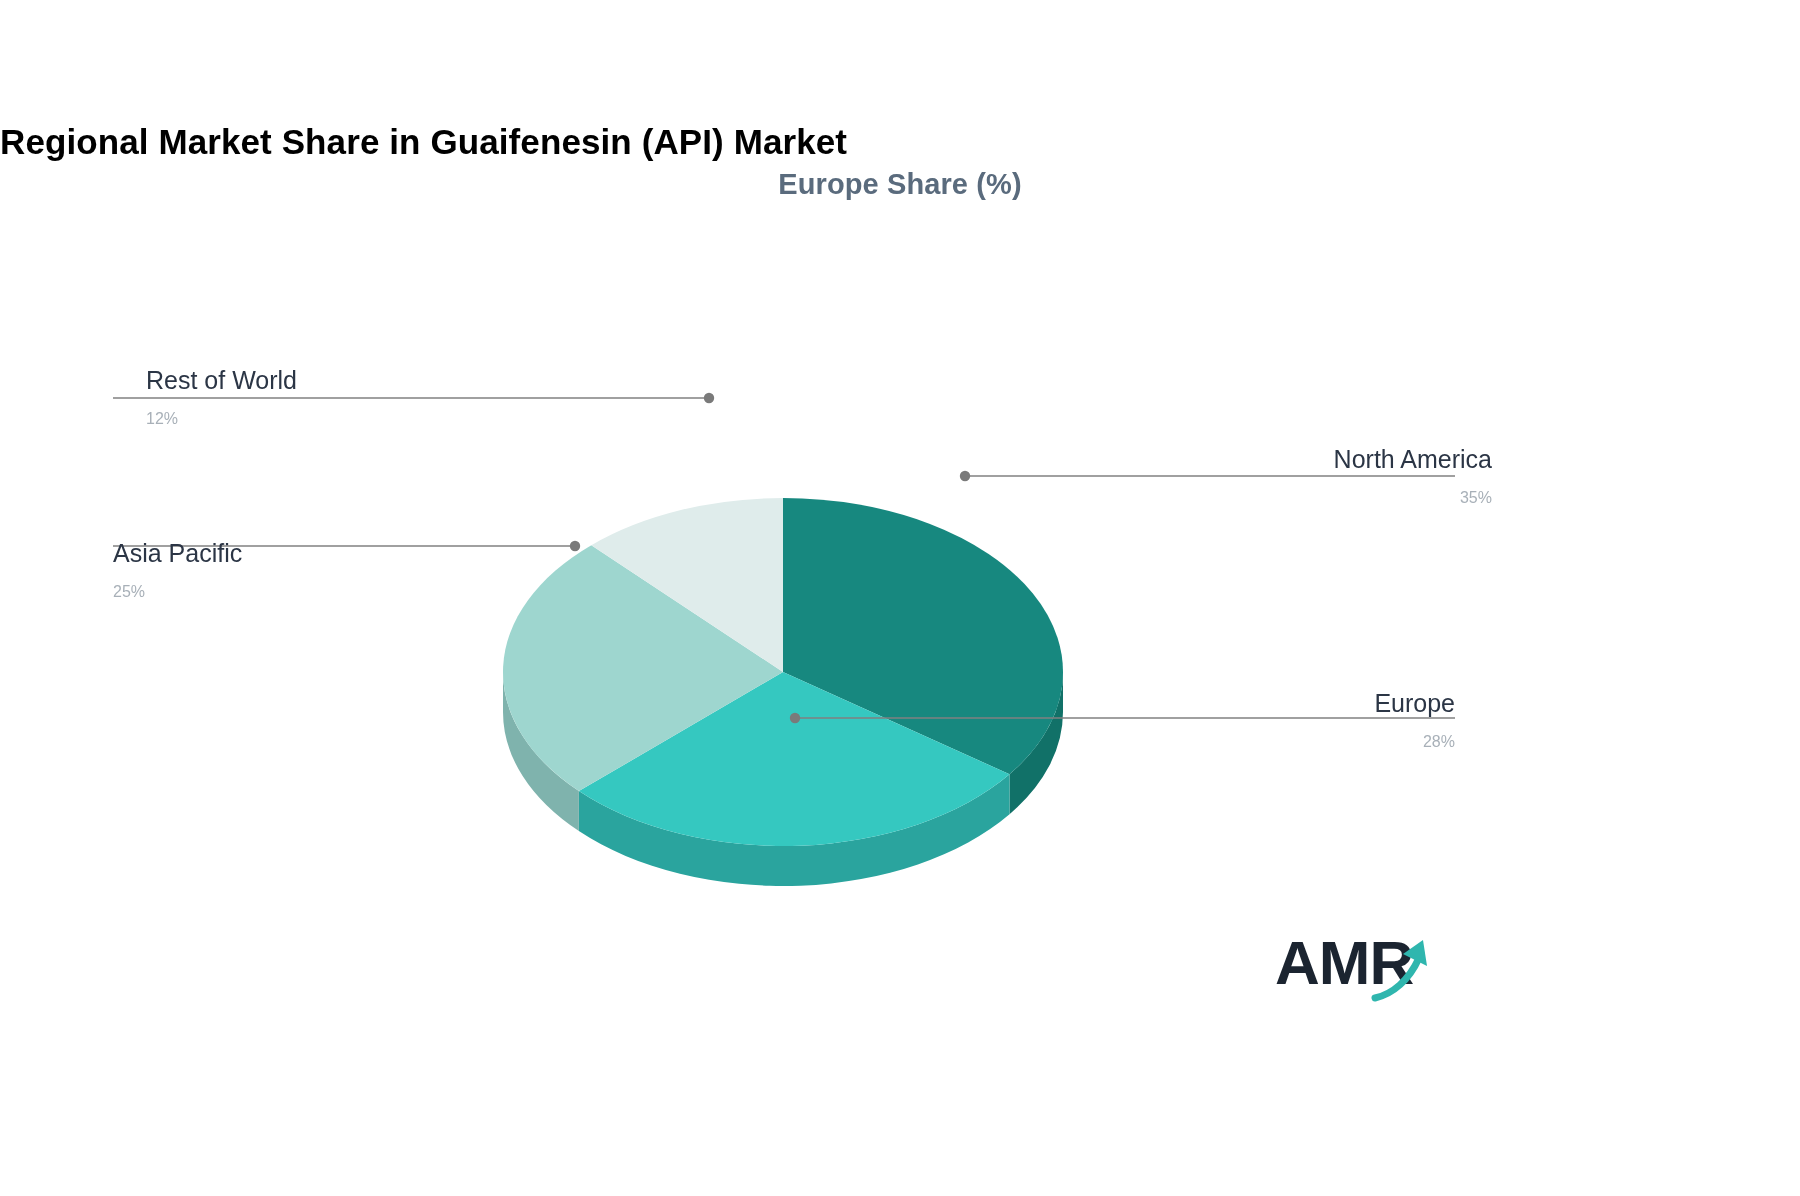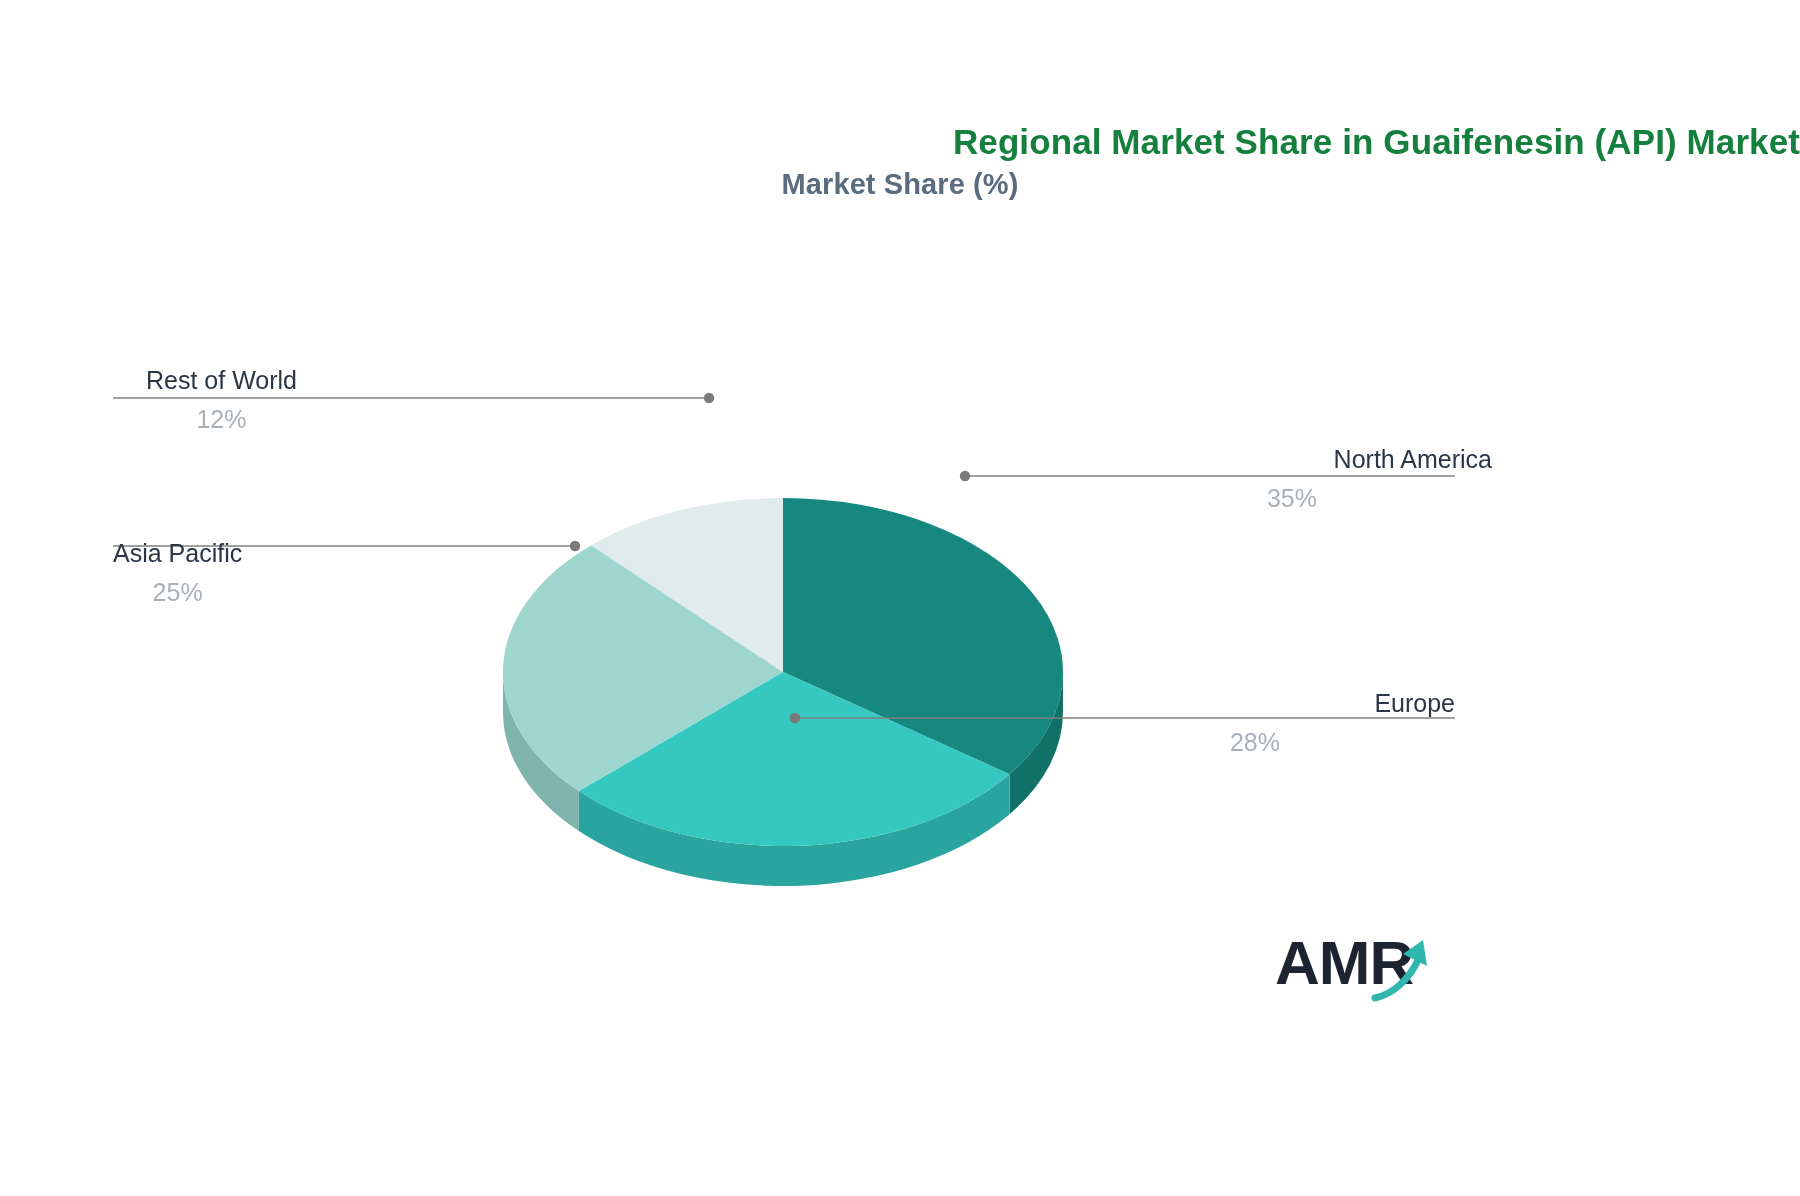--- a/index.html
+++ b/index.html
@@ -23,24 +23,24 @@
     height: 1196px;
     background: #ffffff;
   }
 
   
   .chart-title {
     position: absolute;
     left: 0;
     top: 122px;
     width: 1800px;
-    text-align: right;
+    text-align: left;
     font-size: 35px;
     font-weight: bold;
-    color: #15803d;
+    color: #000000;
     letter-spacing: 0.1px;
     white-space: nowrap;
   }
   .chart-subtitle {
     position: absolute;
     left: 0;
     top: 168px;
     width: 1800px;
     text-align: center;
     font-size: 29px;
@@ -68,25 +68,24 @@
   .callout {
     position: absolute;
     white-space: nowrap;
   }
   .callout .cl-name {
     font-size: 25px;
     color: #2b3545;
     line-height: 30px;
   }
   .callout .cl-value {
-    font-size: 25px;
+    font-size: 16px;
     color: #a8b0b8;
     line-height: 30px;
     margin-top: 9px;
-    text-align: center;
   }
   .callout.left {
     text-align: left;
   }
   .callout.right {
     text-align: right;
   }
 
   
   #amr-logo {
@@ -106,21 +105,21 @@
     letter-spacing: -1px;
     line-height: 62px;
   }
 </style>
 </head>
 <body>
 
 <div id="stage">
 
   <div class="chart-title">Regional Market Share in Guaifenesin (API) Market</div>
-  <div class="chart-subtitle">Market Share (%)</div>
+  <div class="chart-subtitle">Europe Share (%)</div>
 
   <div id="pie-wrap">
     <svg id="pie-svg" width="1800" height="1196" viewBox="0 0 1800 1196">
 
       <g>
           <path d="M 1063 672 A 280 174 0 0 1 1009.5247584249853 774.2746338988903 L 1009.5247584249853 814.2746338988903 A 280 174 0 0 0 1063 712 Z" fill="#117168"></path>
           <path d="M 1009.5247584249853 774.2746338988903 A 280 174 0 0 1 578.8887843220048 791.1111964315918 L 578.8887843220048 831.1111964315918 A 280 174 0 0 0 1009.5247584249853 814.2746338988903 Z" fill="#2aa49e"></path>
           <path d="M 578.8887843220048 791.1111964315918 A 280 174 0 0 1 503 672 L 503 712 A 280 174 0 0 0 578.8887843220048 831.1111964315918 Z" fill="#7fb3ad"></path>
         </g>
 

